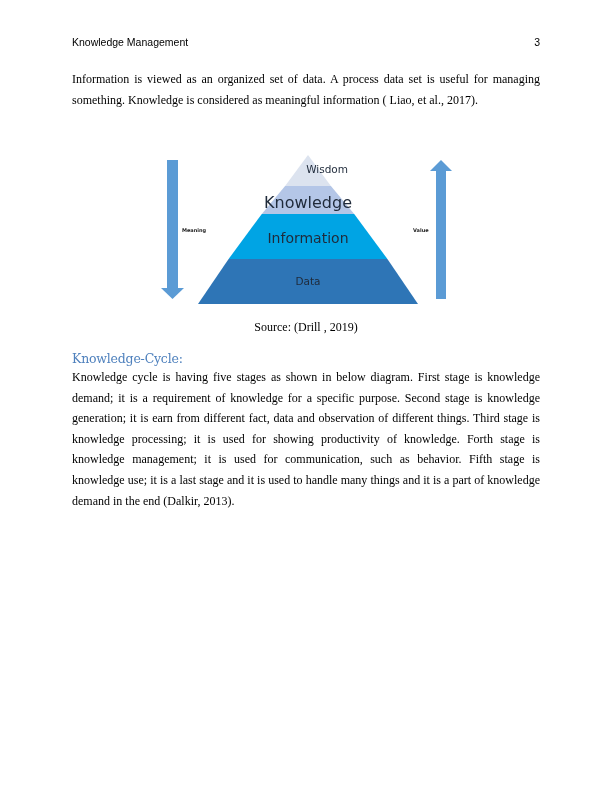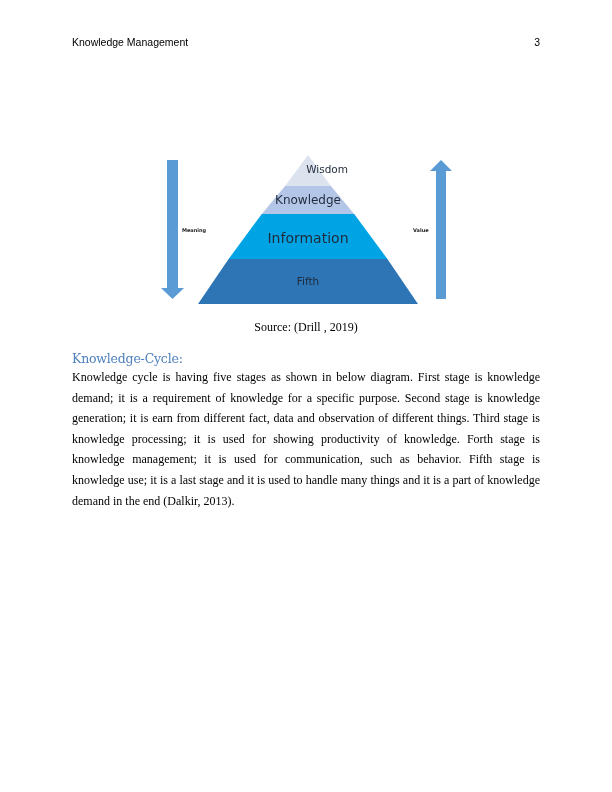--- a/index.html
+++ b/index.html
@@ -29,35 +29,36 @@
     font-family: "DejaVu Serif", serif; font-weight: normal; font-size: 12.5px; color: #4f81bd;
     letter-spacing: -0.2px;
   }
   .diagram { position: absolute; left: 0; top: 0; width: 612px; height: 792px; }
   .diagram svg { position: absolute; left: 0; top: 0; }
   .lbl {
     position: absolute; font-family: "DejaVu Sans", sans-serif; color: #1f2a3a;
     text-align: center; white-space: nowrap;
   }
   .lbl-wisdom { left: 268px; width: 80px; top: 163px; font-size: 10.5px; text-align: right; }
-  .lbl-knowledge { left: 258px; width: 100px; top: 193px; font-size: 12px; }
+  .lbl-knowledge { left: 258px; width: 100px; top: 193px; font-size: 16px; }
   .lbl-information { left: 248px; width: 120px; top: 230px; font-size: 14px; }
   .lbl-data { left: 268px; width: 80px; top: 275px; font-size: 10.5px; }
   .lbl-small { position: absolute; font-family: "DejaVu Sans", sans-serif; font-weight: bold; font-size: 5px; color: #222; }
   .lbl-meaning { left: 182px; top: 227px; }
   .lbl-value { left: 413px; top: 227px; }
 </style>
 </head>
 <body>
 
 <div class="page">
 
   <div class="header-title">Knowledge Management</div>
   <div class="header-page">3</div>
 
+  <p class="para p1">Information is viewed as an organized set of data. A process data set is useful for managing something. Knowledge is considered as meaningful information ( Liao, et al., 2017).</p>
 
   <div class="diagram">
     <svg width="612" height="792" viewBox="0 0 612 792">
 
       <g>
         <rect x="167" y="160" width="11" height="129" fill="#5b9bd5"></rect>
         <polygon points="161,288 184,288 172.5,299" fill="#5b9bd5"></polygon>
       </g>
 
       <g>
@@ -67,21 +68,21 @@
 
       <polygon points="228.6,259 387.4,259 418,304 198,304" fill="#2e75b6"></polygon>
       <polygon points="261.8,214 354.2,214 387.4,259 228.6,259" fill="#00a4e4"></polygon>
       <polygon points="285.1,186 330.9,186 354.2,214 261.8,214" fill="#b4c6e7"></polygon>
       <polygon points="308,155 330.9,186 285.1,186" fill="#dce3ef"></polygon>
     </svg>
 
     <div class="lbl lbl-wisdom">Wisdom</div>
     <div class="lbl lbl-knowledge">Knowledge</div>
     <div class="lbl lbl-information">Information</div>
-    <div class="lbl lbl-data">Fifth</div>
+    <div class="lbl lbl-data">Data</div>
 
     <div class="lbl-small lbl-meaning">Meaning</div>
     <div class="lbl-small lbl-value">Value</div>
   </div>
 
   <div class="caption">Source: (Drill , 2019)</div>
 
   <div class="heading">Knowledge-Cycle:</div>
 
   <p class="para p2">Knowledge cycle is having five stages as shown in below diagram. First stage is knowledge demand; it is a requirement of knowledge for a specific purpose. Second stage is knowledge generation; it is earn from different fact, data and observation of different things. Third stage is knowledge processing; it is used for showing productivity of knowledge. Forth stage is knowledge management; it is used for communication, such as behavior. Fifth stage is knowledge use; it is a last stage and it is used to handle many things and it is a part of knowledge demand in the end (Dalkir, 2013).</p>

